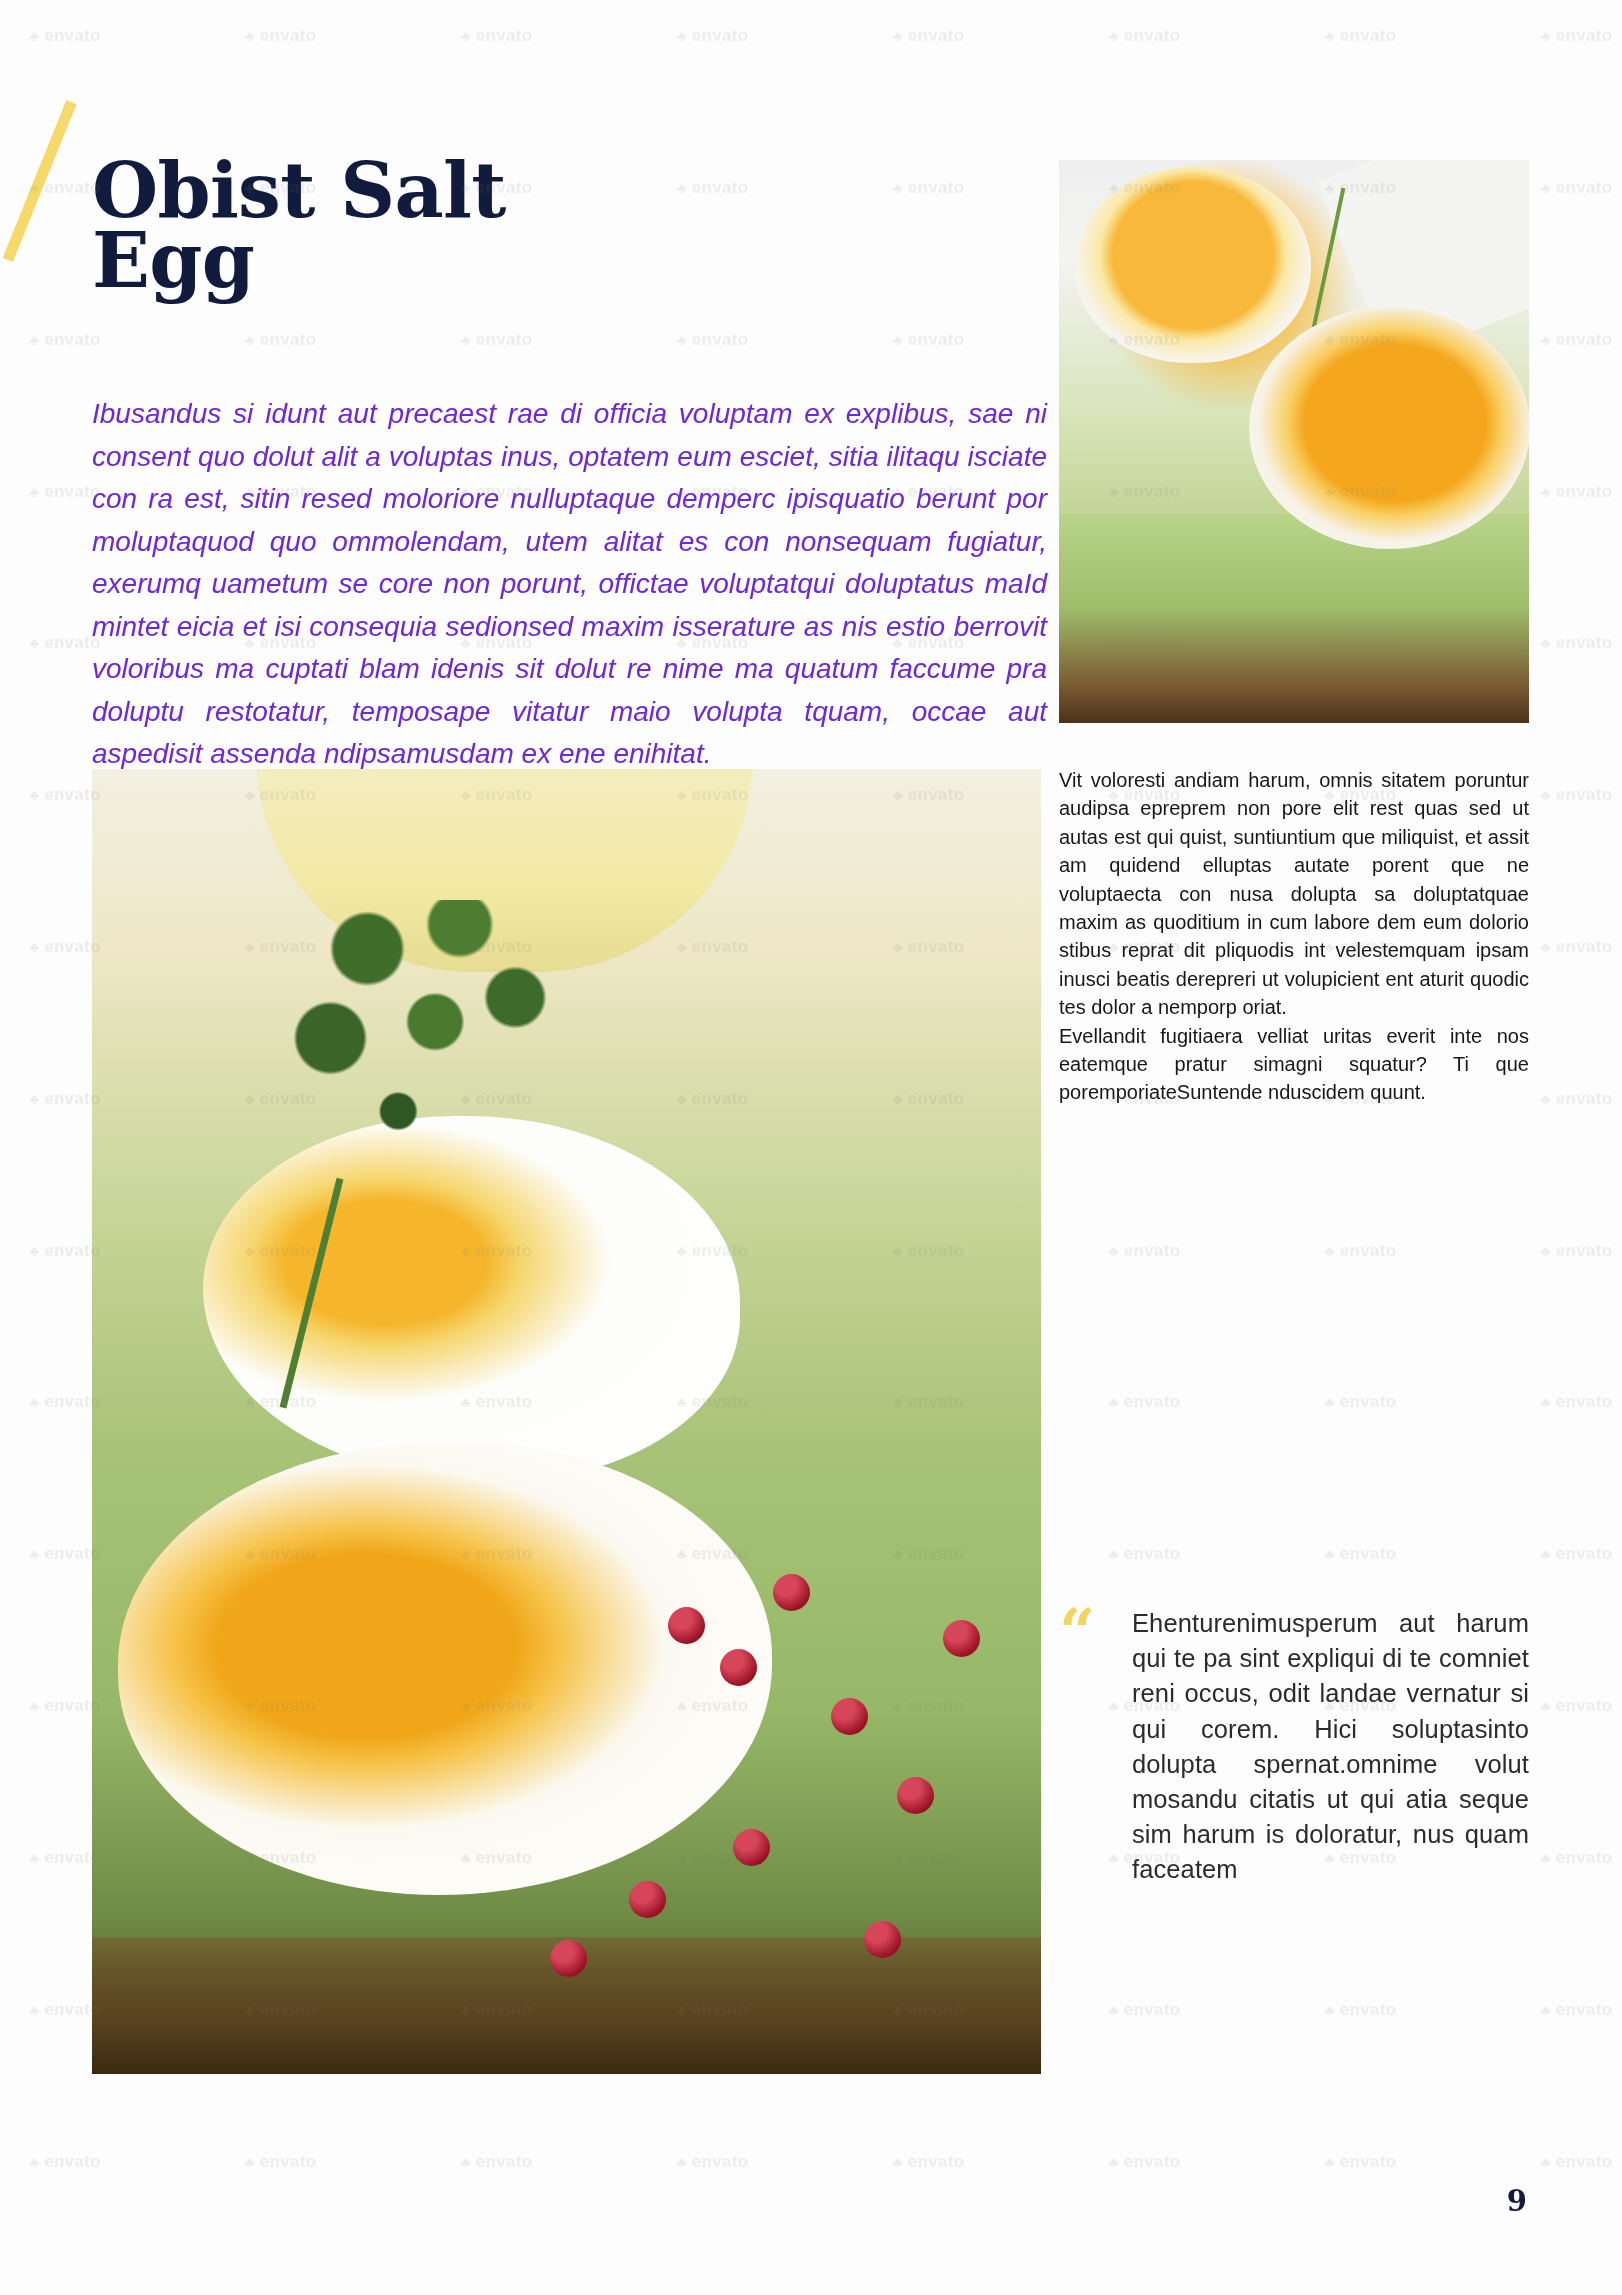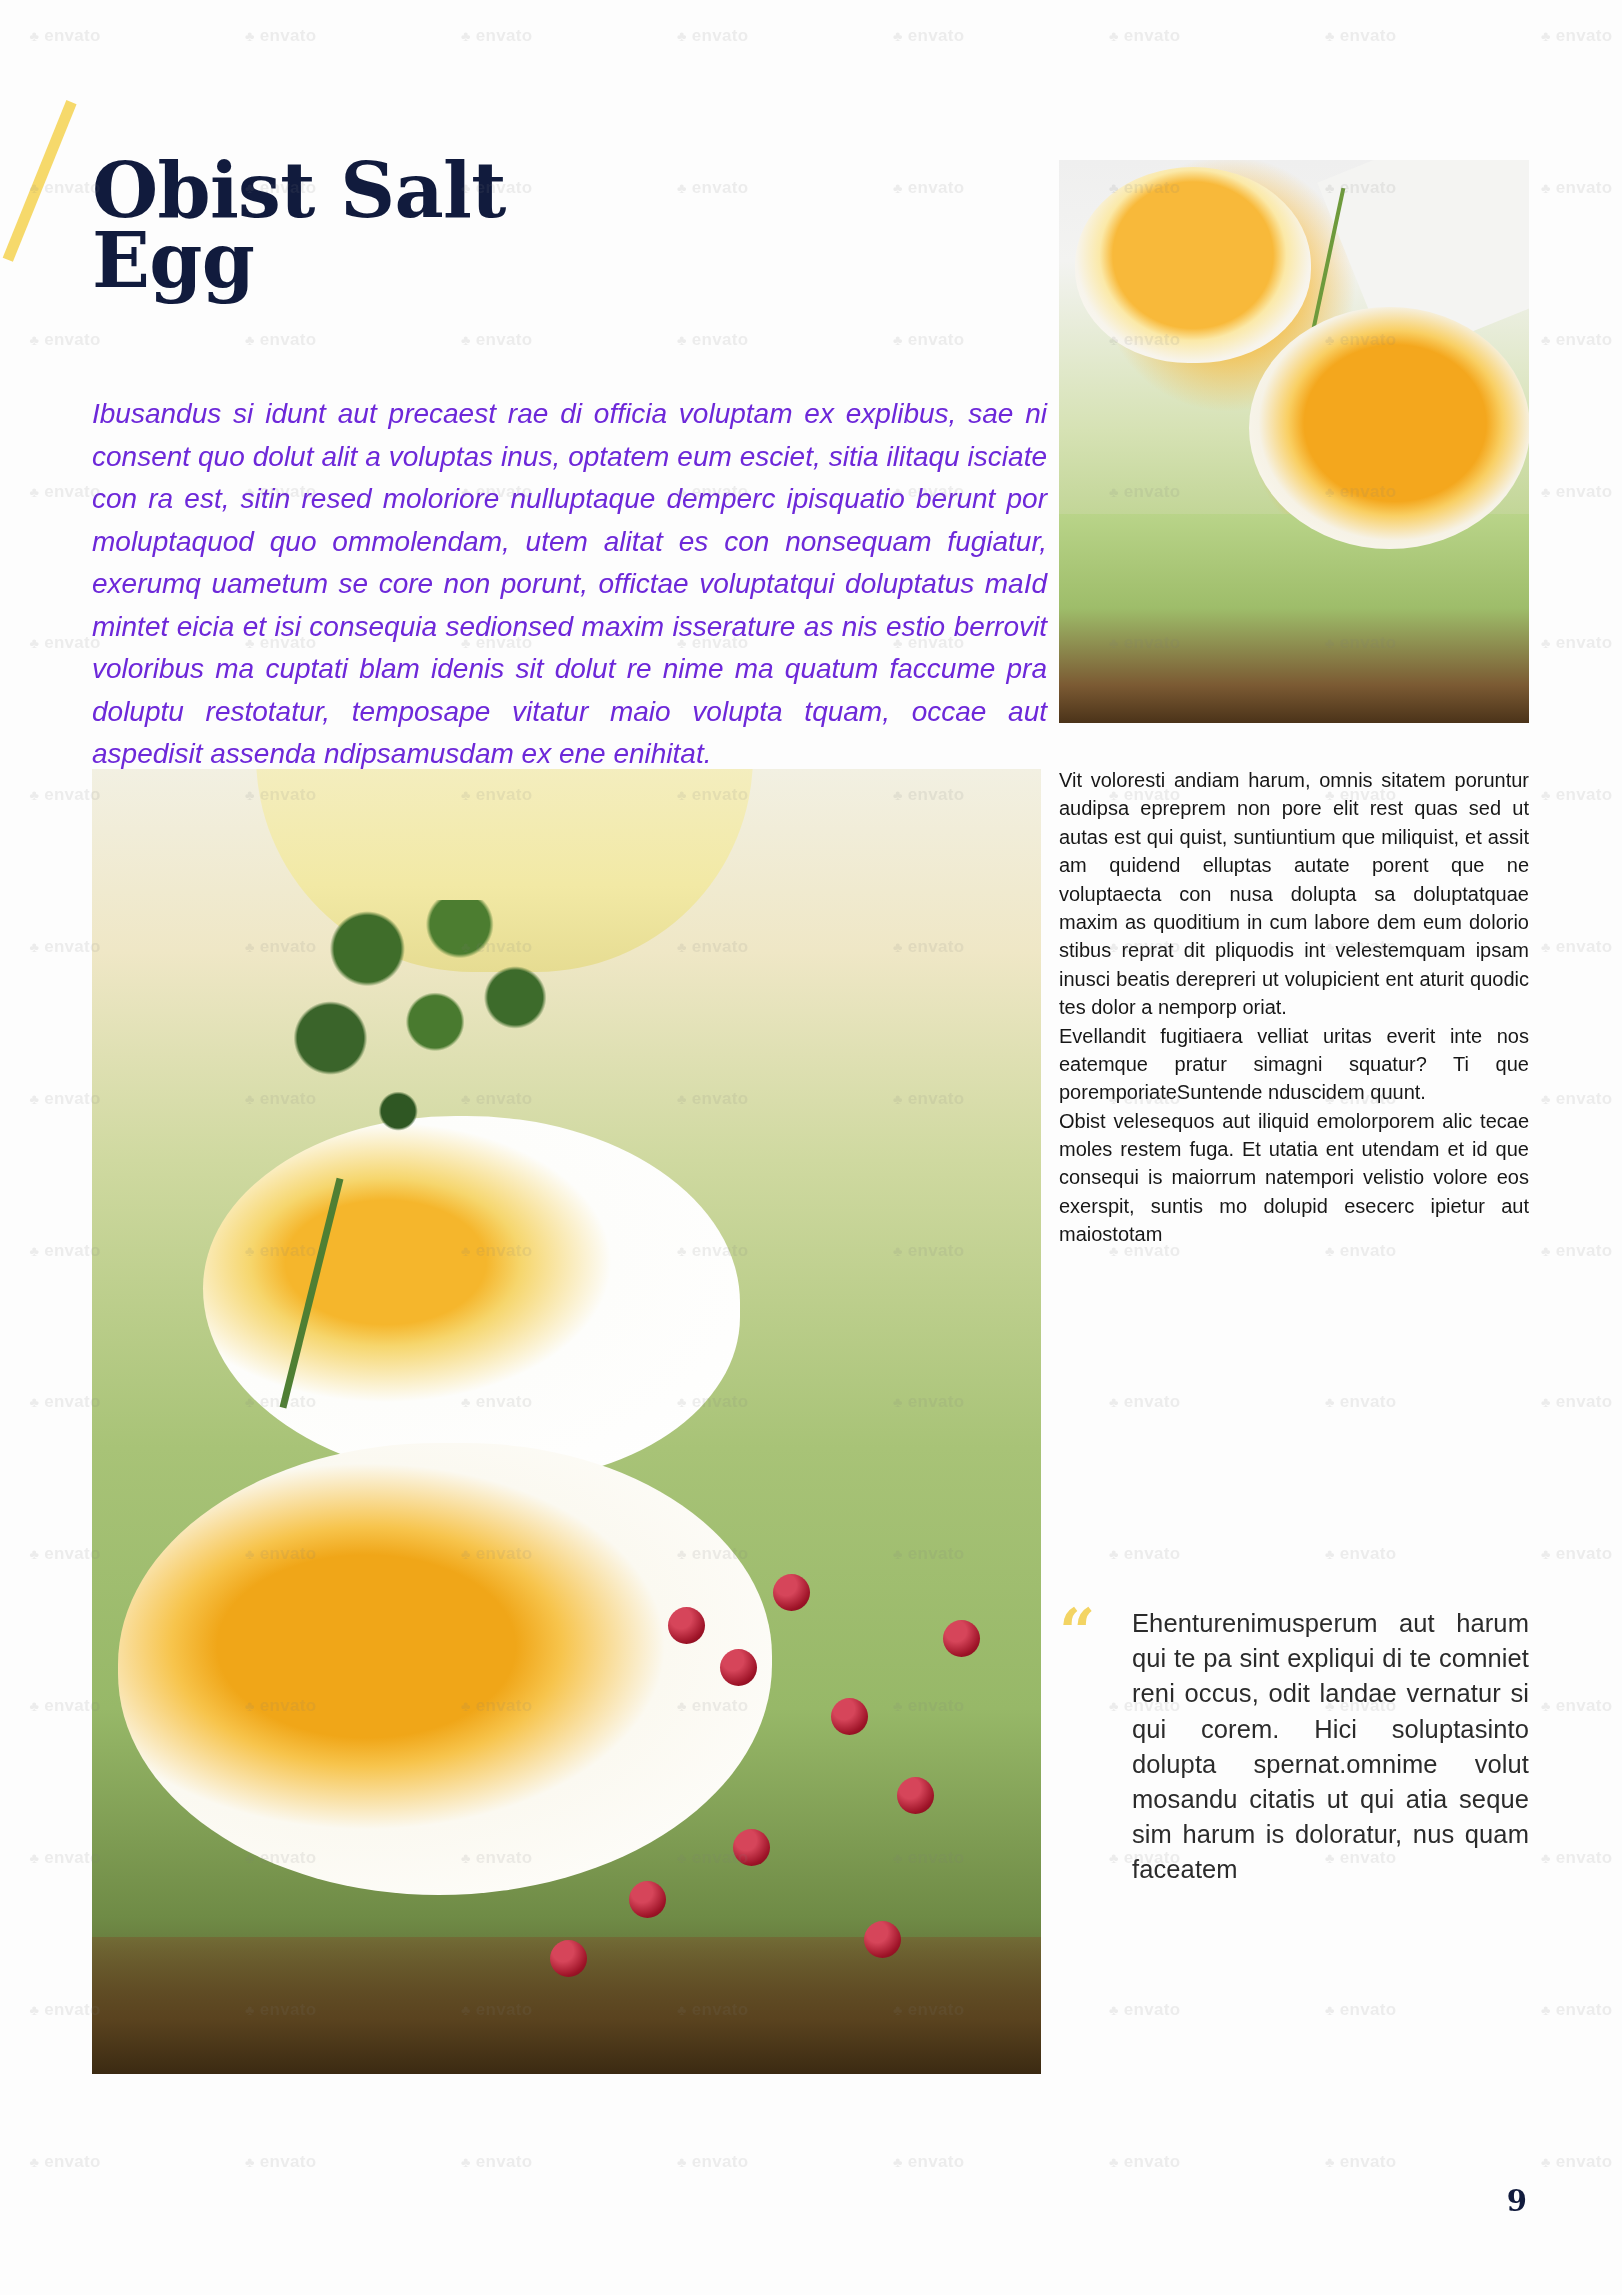--- a/index.html
+++ b/index.html
@@ -309,21 +309,20 @@
     <div class="pom" style="left:851px; top:851px;"></div>
     <div class="pom" style="left:537px; top:1112px;"></div>
     <div class="pom" style="left:458px; top:1171px;"></div>
     <div class="pom" style="left:772px; top:1152px;"></div>
     <div class="pom" style="left:641px; top:1060px;"></div>
   </div>
 
   <div id="body-col">
     <p>Vit voloresti andiam harum, omnis sitatem poruntur audipsa epreprem non pore elit rest quas sed ut autas est qui quist, suntiuntium que miliquist, et assit am quidend elluptas autate porent que ne voluptaecta con nusa dolupta sa doluptatquae maxim as quoditium in cum labore dem eum dolorio stibus reprat dit pliquodis int velestemquam ipsam inusci beatis derepreri ut volupicient ent aturit quodic tes dolor a nemporp oriat.</p>
     <p>Evellandit fugitiaera velliat uritas everit inte nos eatemque pratur simagni squatur? Ti que poremporiateSuntende nduscidem quunt.</p>
-    <p>Obist velesequos aut iliquid emolorporem alic tecae moles restem fuga. Et utatia ent utendam et id que consequi is maiorrum natempori velistio volore eos exerspit, suntis mo dolupid esecerc ipietur aut maiostotam</p>
   </div>
 
   <div id="pullquote">
     <div id="quote-mark">“</div>
     <p id="quote-text">Ehenturenimusperum aut harum qui te pa sint expliqui di te comniet reni occus, odit landae vernatur si qui corem. Hici soluptasinto dolupta spernat.omnime volut mosandu citatis ut qui atia seque sim harum is doloratur, nus quam faceatem</p>
   </div>
 
   <div id="page-number">9</div>
 
   <div id="watermarks">

